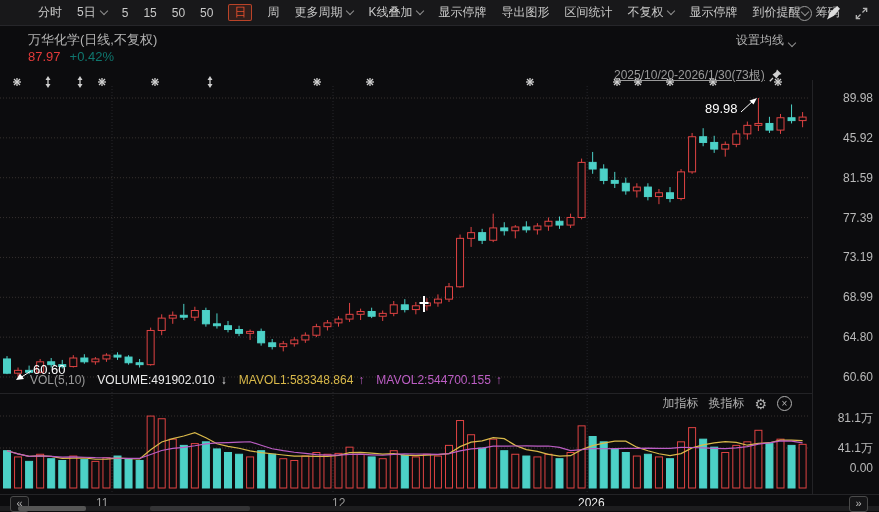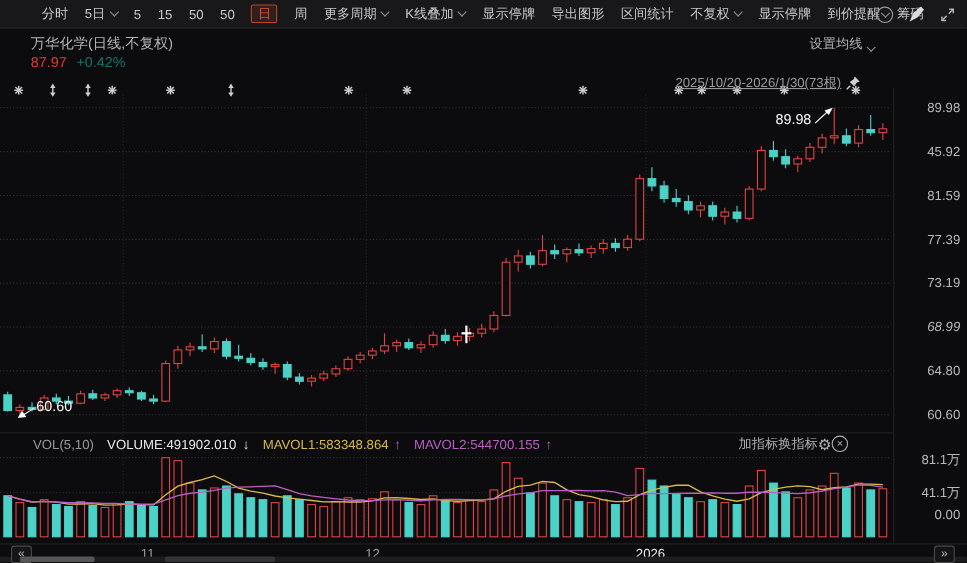--- a/index.html
+++ b/index.html
@@ -19,24 +19,24 @@
   .icon-circle .chev{margin:0 0 2px 0;}
   .hdr-title{position:absolute;left:28px;top:31px;font-size:13px;color:#b4b4b4;z-index:2;}
   .hdr-price{position:absolute;left:28px;top:49px;font-size:13px;z-index:2;}
   .hdr-price span{margin-right:9px;}
   .ma-settings{position:absolute;left:736px;top:32px;font-size:12px;color:#b4b4b4;cursor:pointer;z-index:2;
                display:flex;align-items:flex-end;}
   .date-range{position:absolute;left:614px;top:51px;font-size:12px;color:#9a9a9a;
               text-decoration:underline;cursor:pointer;z-index:2;display:flex;align-items:center;gap:4px;margin-top:16px;}
   #chart-svg{position:absolute;left:0;top:0;z-index:1;}
   .ptick,.vtick{position:absolute;right:6px;font-size:12px;color:#b9b9b9;z-index:2;}
-  .vol-header{position:absolute;left:30px;top:396px;height:15px;display:flex;align-items:center;
+  .vol-header{position:absolute;left:30px;top:372px;height:15px;display:flex;align-items:center;
               gap:0;font-size:12px;z-index:2;white-space:nowrap;}
   .vol-header .sp{display:inline-block;width:12px;}
-  .vol-right{position:absolute;right:108px;top:396px;height:15px;display:flex;align-items:center;
+  .vol-right{position:absolute;right:87px;top:396px;height:15px;display:flex;align-items:center;gap:10px;
              font-size:12px;color:#b0b0b0;z-index:2;justify-content:center;}
   .icon-closec{width:13px;height:13px;border:1px solid #b0b0b0;border-radius:50%;display:flex;
                align-items:center;justify-content:center;font-size:10px;line-height:10px;cursor:pointer;}
   .xlab{position:absolute;top:496px;font-size:12px;color:#9a9a9a;z-index:2;}
   .xlab.year{color:#e9e9e9;}
   .navbtn{position:absolute;top:496px;width:17px;height:14px;border:1px solid #4a4a4a;border-radius:3px;
           color:#b9b9b9;font-size:11px;line-height:13px;text-align:center;cursor:pointer;z-index:3;
           background:#151517;}
   .anno{position:absolute;color:#fff;font-size:13px;z-index:2;}
   .sb-track{position:absolute;left:0;top:506px;width:879px;height:5px;background:#1d1d1f;z-index:2;}
@@ -411,21 +411,21 @@
 
   <div class="sep" style="left:812px;top:80px;width:1px;height:414px;"></div>
   <div class="sep" style="left:0;top:393px;width:812px;height:1px;"></div>
   <div class="sep" style="left:0;top:494px;width:879px;height:1px;"></div>
 
   <span class="ptick" style="top:91px;">89.98</span>
   <span class="ptick" style="top:131px;">45.92</span>
   <span class="ptick" style="top:171px;">81.59</span>
   <span class="ptick" style="top:211px;">77.39</span>
   <span class="ptick" style="top:250px;">73.19</span>
-  <span class="ptick" style="top:290px;font-style:italic;">68.99</span>
+  <span class="ptick" style="top:290px;">68.99</span>
   <span class="ptick" style="top:330px;">64.80</span>
   <span class="ptick" style="top:370px;">60.60</span>
 
   <div class="vol-header">
     <span style="color:#9a9a9a;">VOL(5,10)</span>
       <span class="sp"></span>
     <span style="color:#e9e9e9;">VOLUME:491902.010</span>
     <span style="color:#e9e9e9;margin-left:6px;">↓</span>
       <span class="sp"></span>
     <span style="color:#d9b94a;">MAVOL1:583348.864</span>
@@ -438,21 +438,21 @@
     <span style="cursor:pointer;">加指标</span>
     <span style="cursor:pointer;">换指标</span>
     <span style="cursor:pointer;font-size:14px;">⚙</span>
     <span class="icon-closec">×</span>
   </div>
 
   <span class="vtick" style="top:410px;">81.1万</span>
   <span class="vtick" style="top:440px;">41.1万</span>
   <span class="vtick" style="top:461px;">0.00</span>
 
-  <span class="xlab" style="left:128px;text-align:center;">11</span>
+  <span class="xlab" style="left:96px;text-align:center;">11</span>
   <span class="xlab" style="left:332px;">12</span>
   <span class="xlab year" style="left:578px;">2026</span>
   <div class="navbtn" style="left:10px;">«</div>
   <div class="navbtn" style="left:849px;">»</div>
 
   <span class="anno" style="left:705px;top:101px;">89.98</span>
   <span class="anno" style="left:33px;top:362px;">60.60</span>
 
   <div class="sb-track"></div>
   <div class="sb-thumb1"></div>

